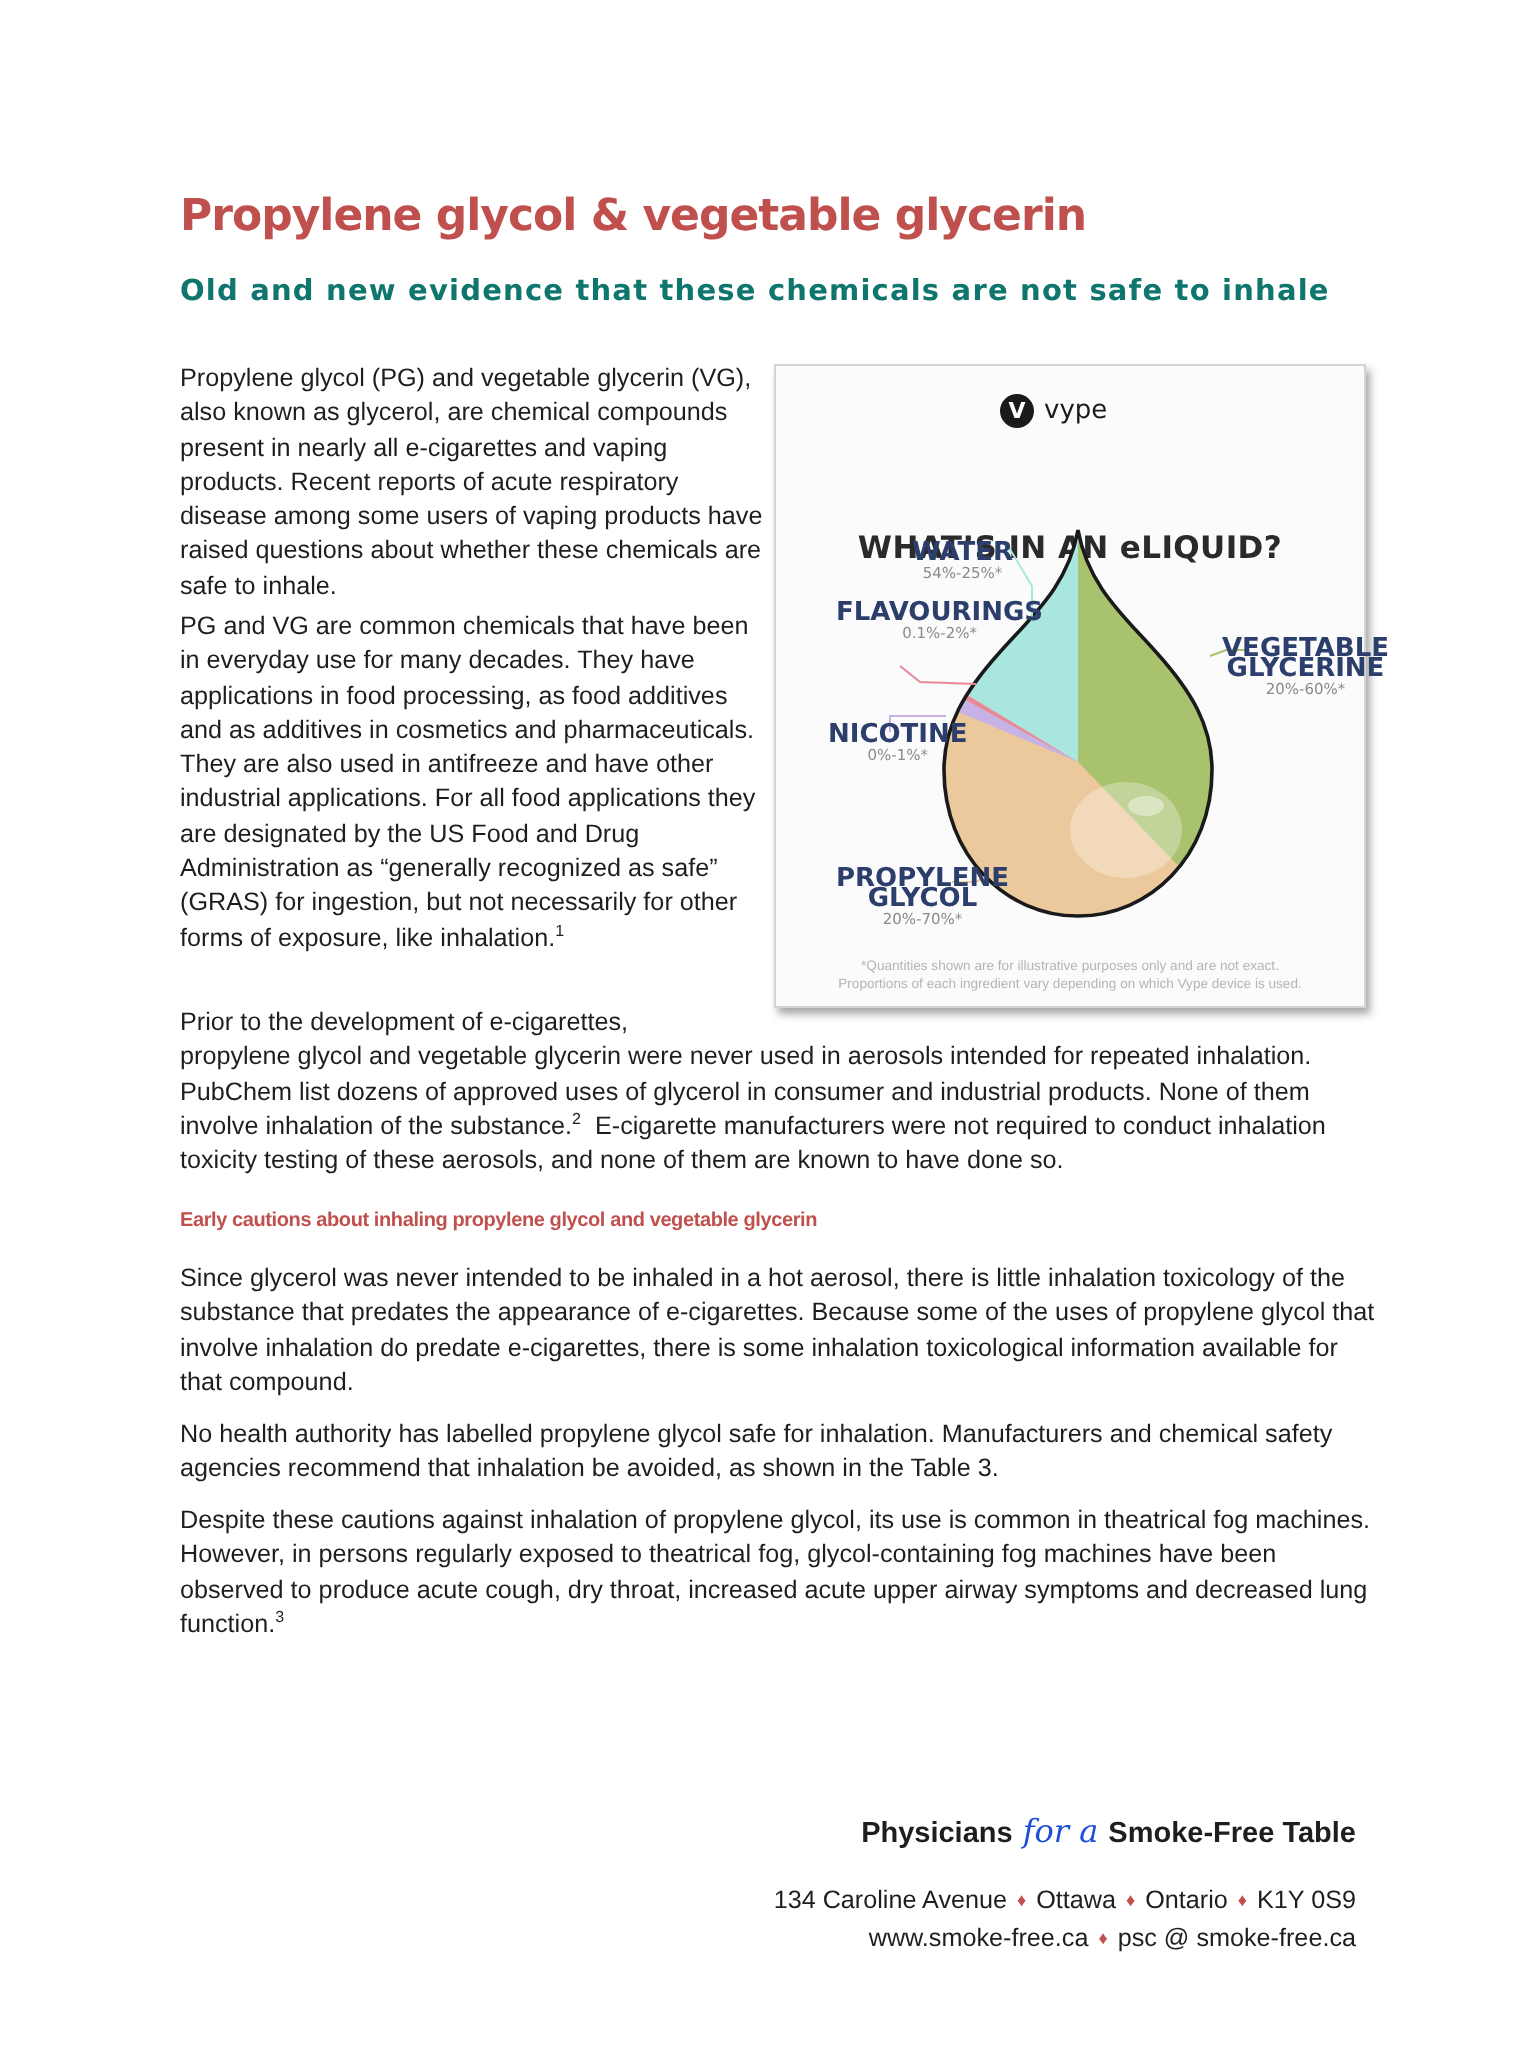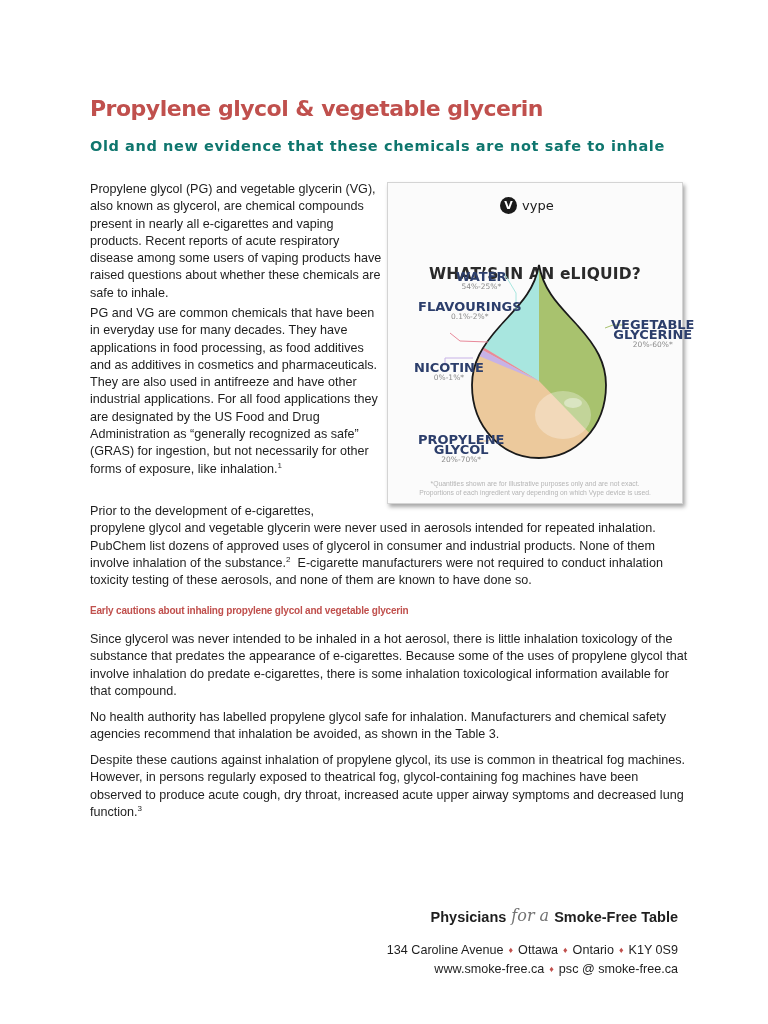--- a/index.html
+++ b/index.html
@@ -32,21 +32,21 @@
          color: #2a2a2a; letter-spacing: 0.2px; margin-top: 38px; }
   .lbl { position: absolute; font-family: "DejaVu Sans", sans-serif; text-align: center; line-height: 10px; }
   .lbl .name { font-size: 13px; font-weight: bold; color: #2c3e6b; display: block; }
   .lbl .pct { font-size: 7.5px; color: #8a8a8a; display: block; }
   .fig-note { position: absolute; left: 0; width: 294px; top: 296px; text-align: center;
          font-size: 6.8px; line-height: 9px; color: #b5b5b5; }
 
   .org { position: absolute; right: 90px; top: 906px; font-size: 14.5px; font-weight: bold;
          color: #1e1e1e; white-space: nowrap; display: flex; align-items: flex-end; gap: 5px; }
   .org .script { font-family: "DejaVu Serif", serif; font-style: italic; font-weight: normal;
-         color: #737373; font-size: 16px; }
+         color: #1d4ed8; font-size: 16px; }
   .addr { position: absolute; right: 90px; font-size: 12.6px; color: #1e1e1e; white-space: nowrap; text-align: center; }
   .addr1 { top: 943px; }
   .addr2 { top: 962px; }
   .diamond { color: #c0504d; font-size: 9px; padding: 0 5px; vertical-align: 1px; }
 </style>
 </head>
 <body>
 
 <h1 class="page-title">Propylene glycol &amp; vegetable glycerin</h1>
 <h2 class="subtitle">Old and new evidence that these chemicals are not safe to inhale</h2>

